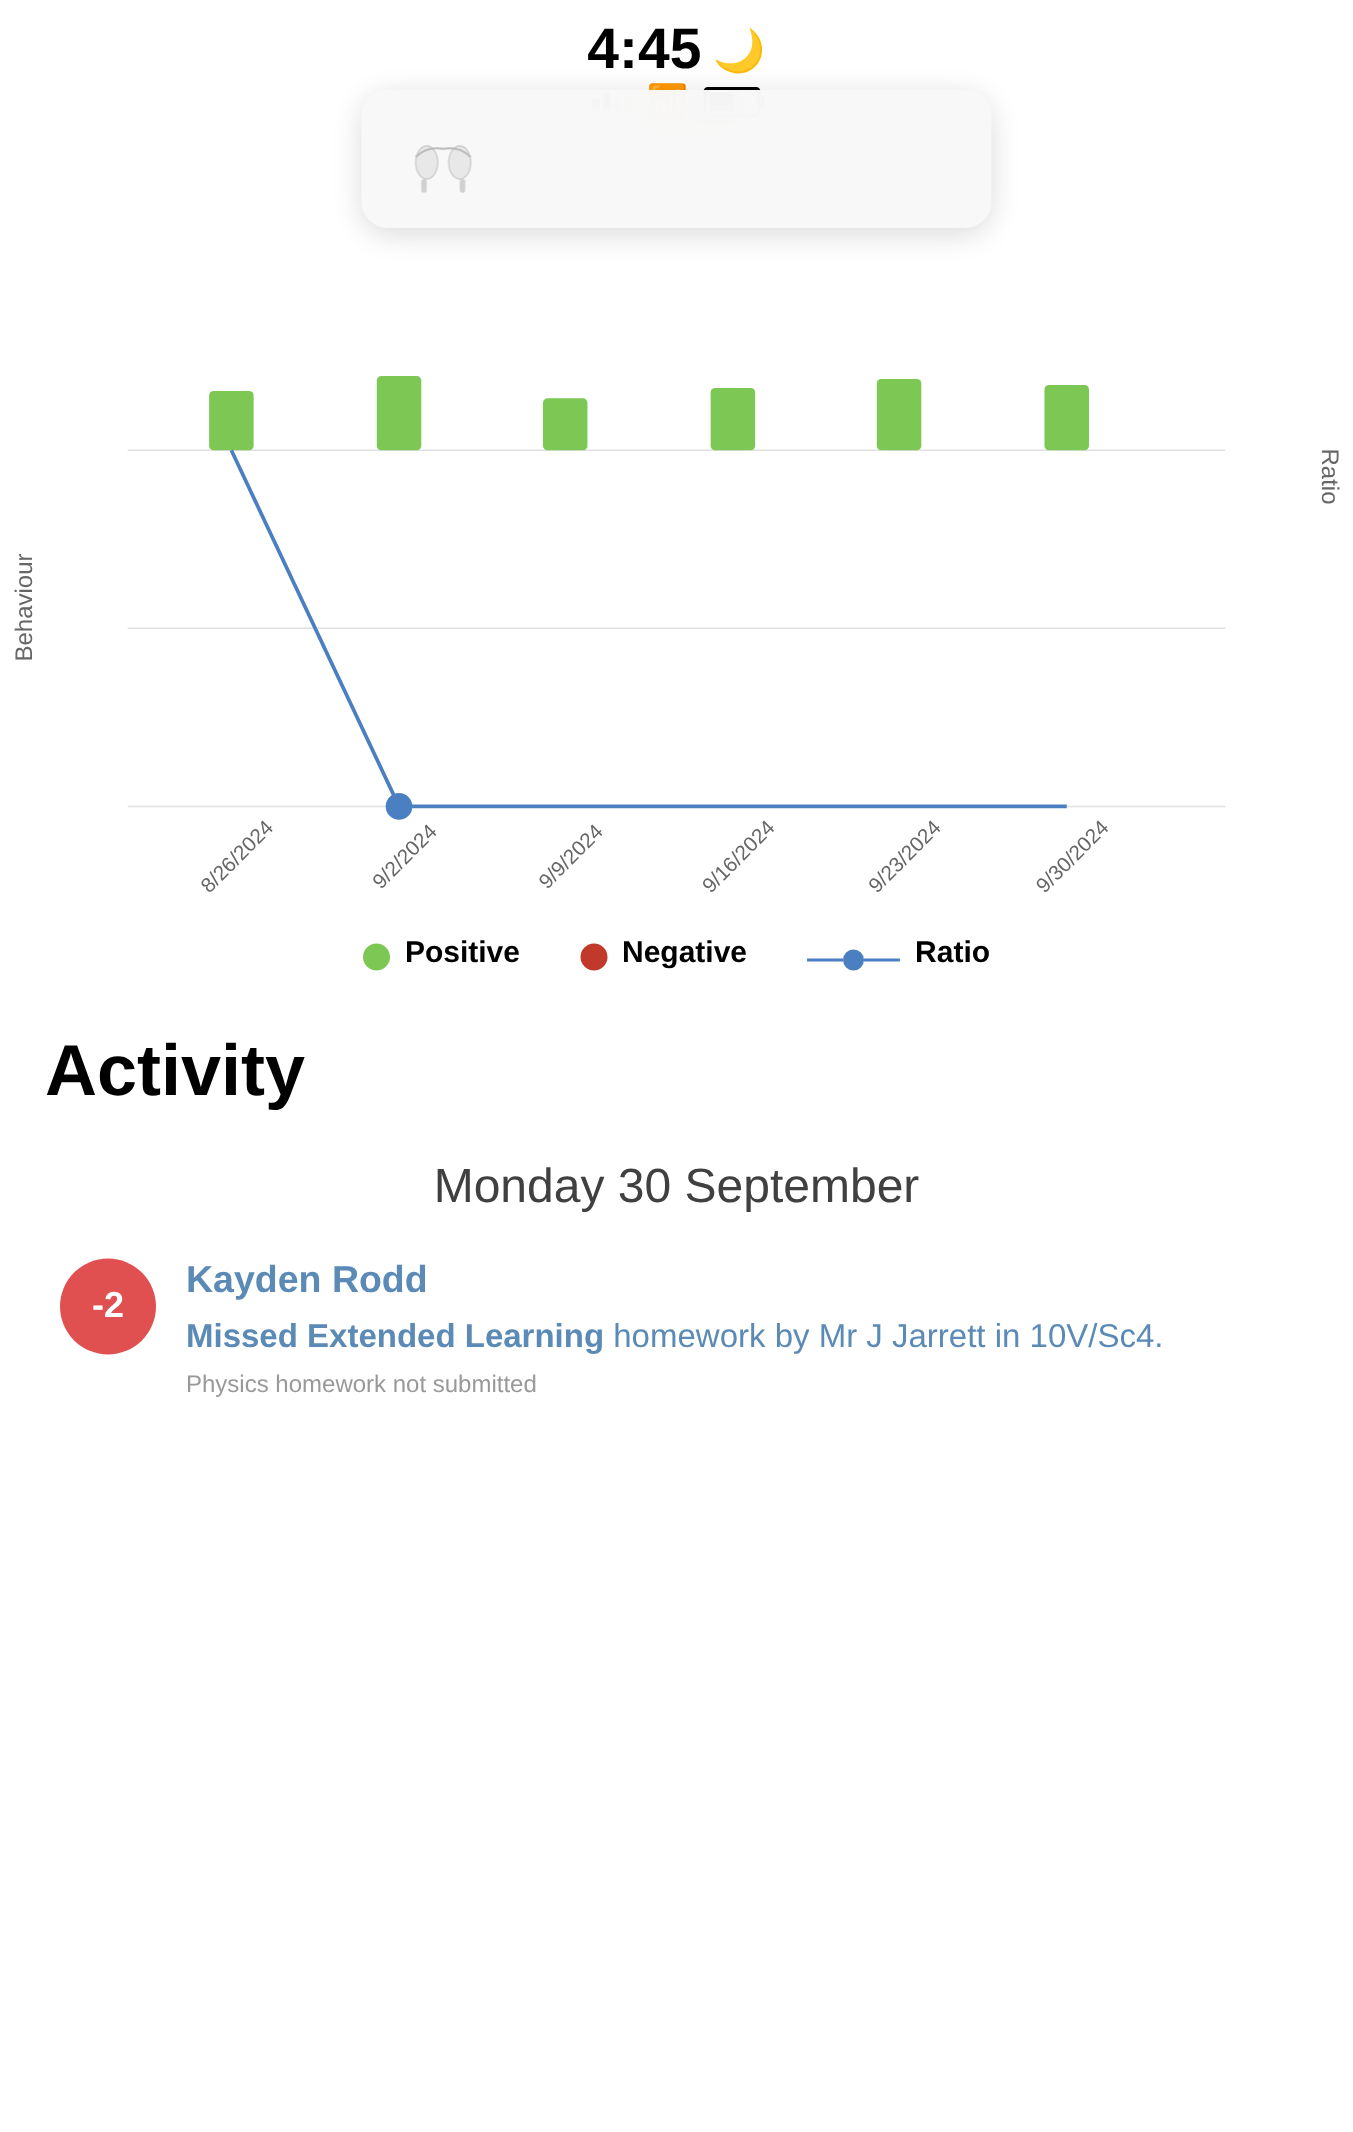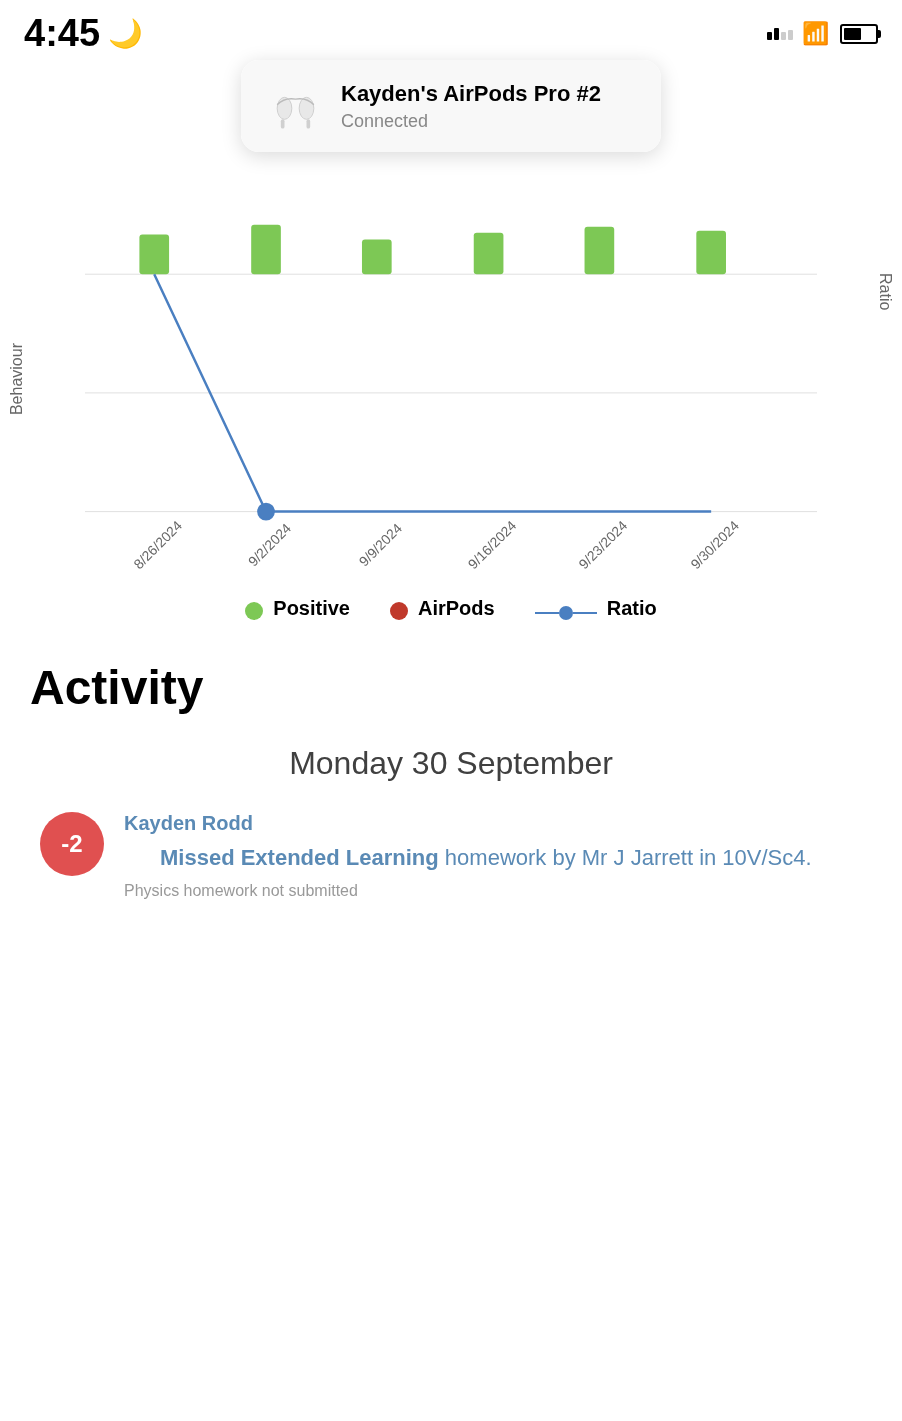--- a/index.html
+++ b/index.html
@@ -15,20 +15,21 @@
 
     
     .status-bar {
       display: flex;
       align-items: center;
       justify-content: space-between;
       padding: 12px 24px 8px 24px;
       background: #fff;
       position: relative;
       z-index: 100;
+      flex-direction: column;
     }
     .status-time {
       font-size: 38px;
       font-weight: 700;
       color: #000;
       display: flex;
       align-items: center;
       gap: 8px;
     }
     .status-icons {
@@ -194,35 +195,34 @@
       font-weight: 700;
       color: #fff;
       flex-shrink: 0;
     }
 
     .activity-content {
       flex: 1;
     }
 
     .activity-person {
-      font-size: 20px;
+      font-size: 25px;
       font-weight: 700;
       color: #5a8ab5;
       margin-bottom: 6px;
     }
 
     .activity-description {
       font-size: 22px;
       color: #5a8ab5;
       line-height: 1.5;
     }
 
     .activity-detail-bold {
       font-weight: 700;
-      margin-left: 36px;
     }
 
     .activity-note {
       font-size: 16px;
       color: #999;
       margin-top: 8px;
     }
   </style>
 </head>
 <body>
@@ -251,24 +251,20 @@
     <svg class="airpods-svg" viewBox="0 0 60 60">
 
       <ellipse cx="18" cy="32" rx="8" ry="12" fill="#e8e8e8" stroke="#ccc" stroke-width="1"></ellipse>
       <rect x="14" y="44" width="4" height="10" rx="2" fill="#d0d0d0"></rect>
 
       <ellipse cx="42" cy="32" rx="8" ry="12" fill="#e8e8e8" stroke="#ccc" stroke-width="1"></ellipse>
       <rect x="42" y="44" width="4" height="10" rx="2" fill="#d0d0d0"></rect>
 
       <path d="M10 28 Q18 20 30 22 Q42 20 50 28" fill="none" stroke="#bbb" stroke-width="1.5"></path>
     </svg>
-  </div>
-  <div class="airpods-info">
-    <span class="airpods-name">Kayden's AirPods Pro #2</span>
-    <span class="airpods-status">Connected</span>
   </div>
 </div>
 
 <div style="position:relative; margin-top: 130px; padding: 0 20px;">
 
   <div style="position:absolute; left:8px; top:150px; writing-mode:vertical-rl; transform:rotate(180deg); font-size:16px; color:#666;">Behaviour</div>
 
   <div style="position:absolute; right:8px; top:80px; writing-mode:vertical-rl; font-size:16px; color:#666;">Ratio</div>
 
   <div style="margin-left:65px; margin-right:65px; position:relative;">
@@ -312,21 +308,21 @@
   </div>
 </div>
 
 <div class="legend" style="margin-top: 20px;">
   <div class="legend-item">
     <div class="legend-dot" style="background:#7DC855;"></div>
     <span>Positive</span>
   </div>
   <div class="legend-item">
     <div class="legend-dot" style="background:#c0392b;"></div>
-    <span>AirPods</span>
+    <span>Negative</span>
   </div>
   <div class="legend-item">
     <div class="legend-line-icon">
       <div class="legend-line"></div>
       <div class="legend-dot-blue"></div>
       <div class="legend-line"></div>
     </div>
     <span>Ratio</span>
   </div>
 </div>

